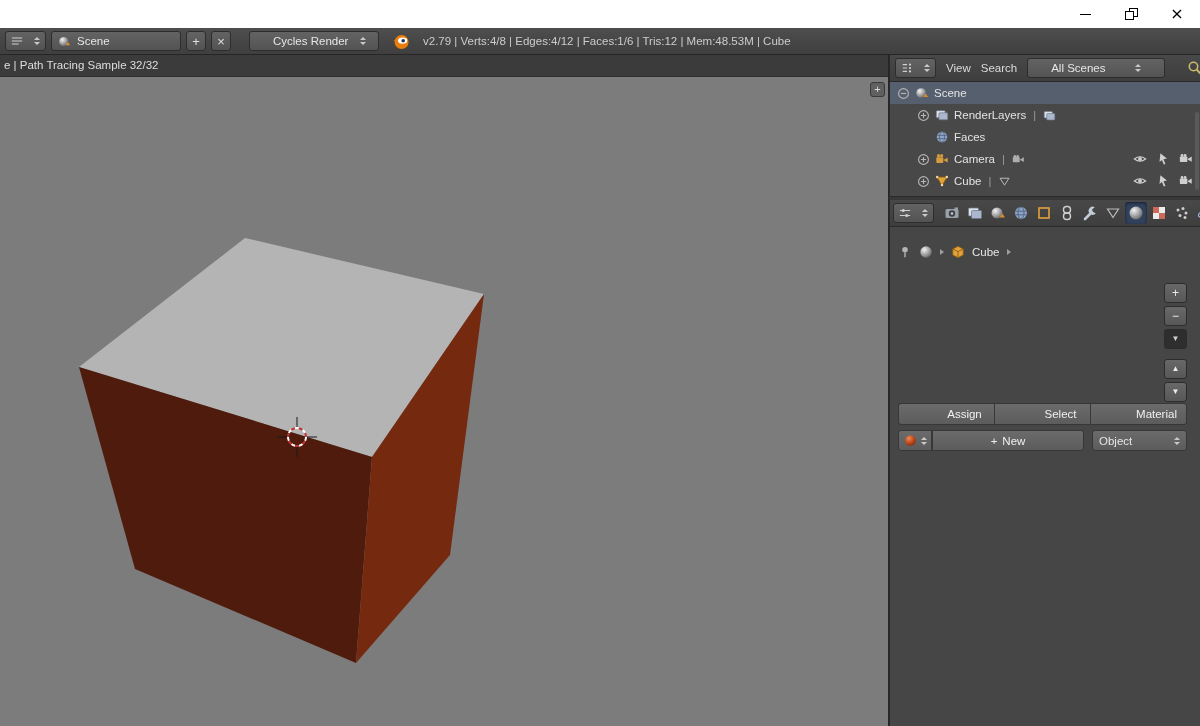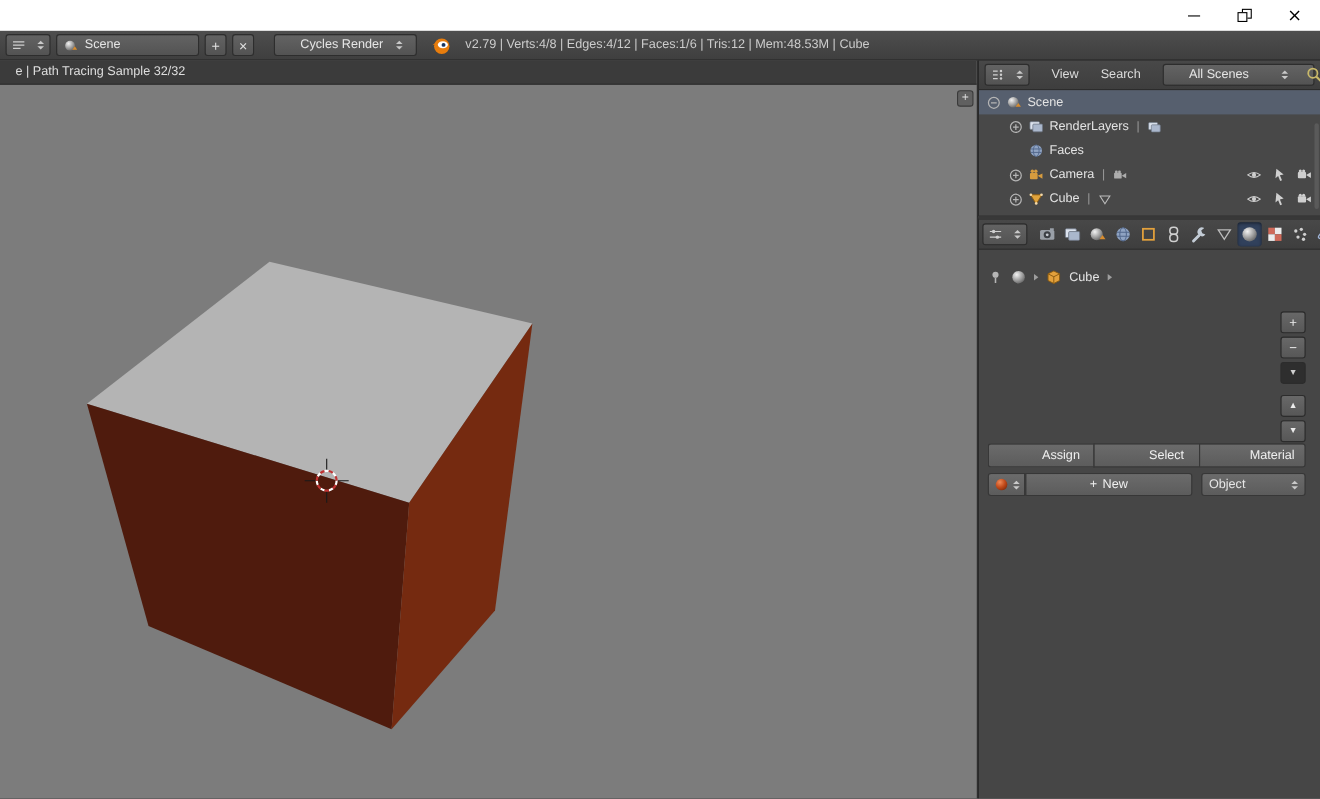--- a/index.html
+++ b/index.html
@@ -34,28 +34,28 @@
   .updn .u{border-bottom:3.5px solid #c9c9c9;}
   .updn .d{border-top:3.5px solid #c9c9c9;}
   .stats{margin-left:8px;font-size:11.5px;color:#cccccc;white-space:nowrap;}
   .engine{width:130px;}
 
   
   .viewport{position:absolute;left:0;top:55px;width:889px;height:671px;background:#7c7c7c;
             border-right:1px solid #262626;overflow:hidden;}
   .cubesvg{position:absolute;left:0;top:0;}
   .vstatus{position:absolute;left:0;top:0;width:100%;height:22px;background:#3b3b3b;
-           border-bottom:1px solid #2e2e2e;color:#dedede;font-size:11.5px;line-height:21px;padding-left:14px;}
+           border-bottom:1px solid #2e2e2e;color:#dedede;font-size:11.5px;line-height:21px;padding-left:4px;}
   .vexpand{position:absolute;right:3px;top:27px;width:15px;height:15px;background:#606060;
            border:1px solid #3a3a3a;border-radius:3px;color:#ddd;font-size:11px;line-height:12px;text-align:center;}
 
   
   .rpanel{border-left:1px solid #292929;}
   .phead,.ohead{height:27px;background:linear-gradient(#484848,#3e3e3e);border-bottom:1px solid #2a2a2a;
-           display:flex;align-items:center;padding:0 5px;position:relative;justify-content:space-between;}
+           display:flex;align-items:center;padding:0 5px;position:relative;}
   .i12{width:12px;height:12px;flex:none;}
   .i13{width:13px;height:13px;flex:none;}
   .i14{width:14px;height:14px;flex:none;}
   .i16{width:16px;height:16px;flex:none;}
   .i18{width:18px;height:18px;flex:none;}
 
   
   .outliner{position:absolute;left:889px;top:55px;width:311px;height:142px;background:#484848;
             overflow:hidden;border-bottom:1px solid #2a2a2a;}
   .ohead{gap:10px;}

